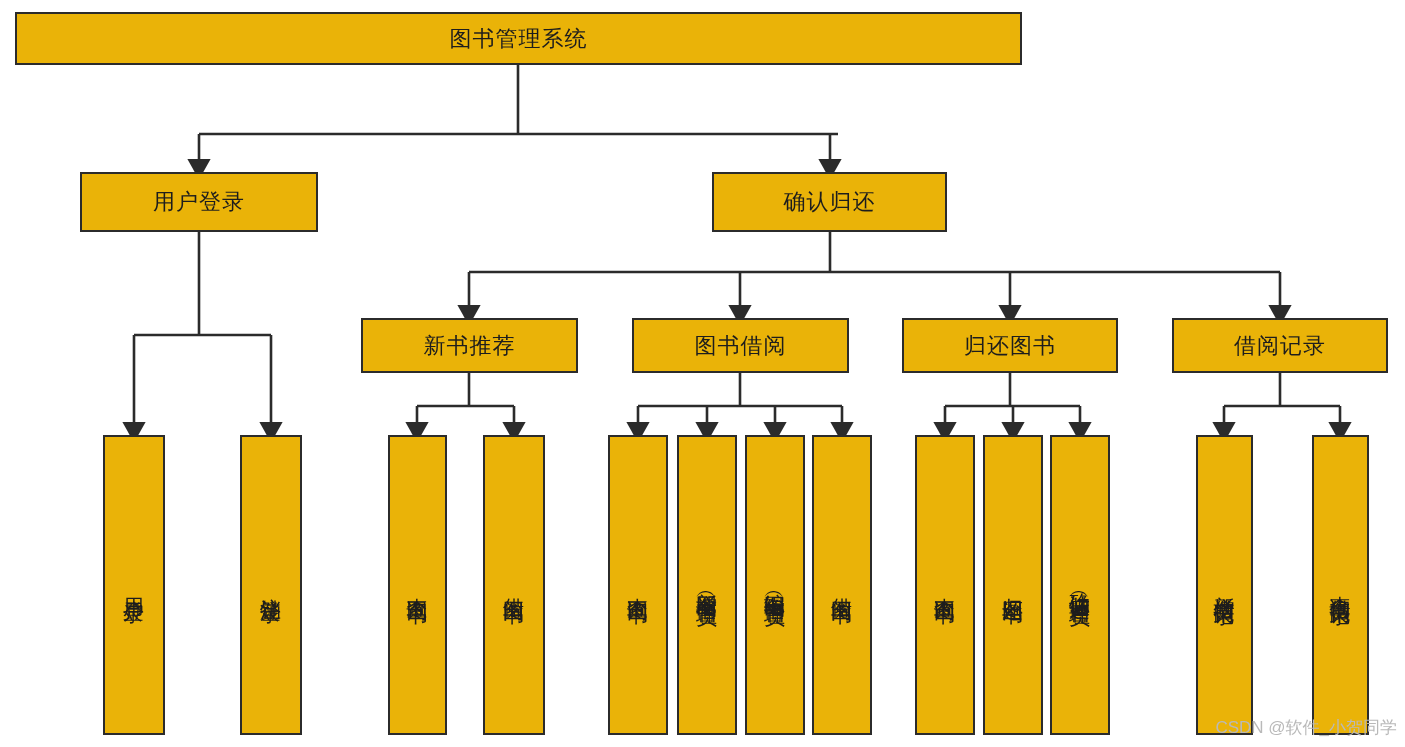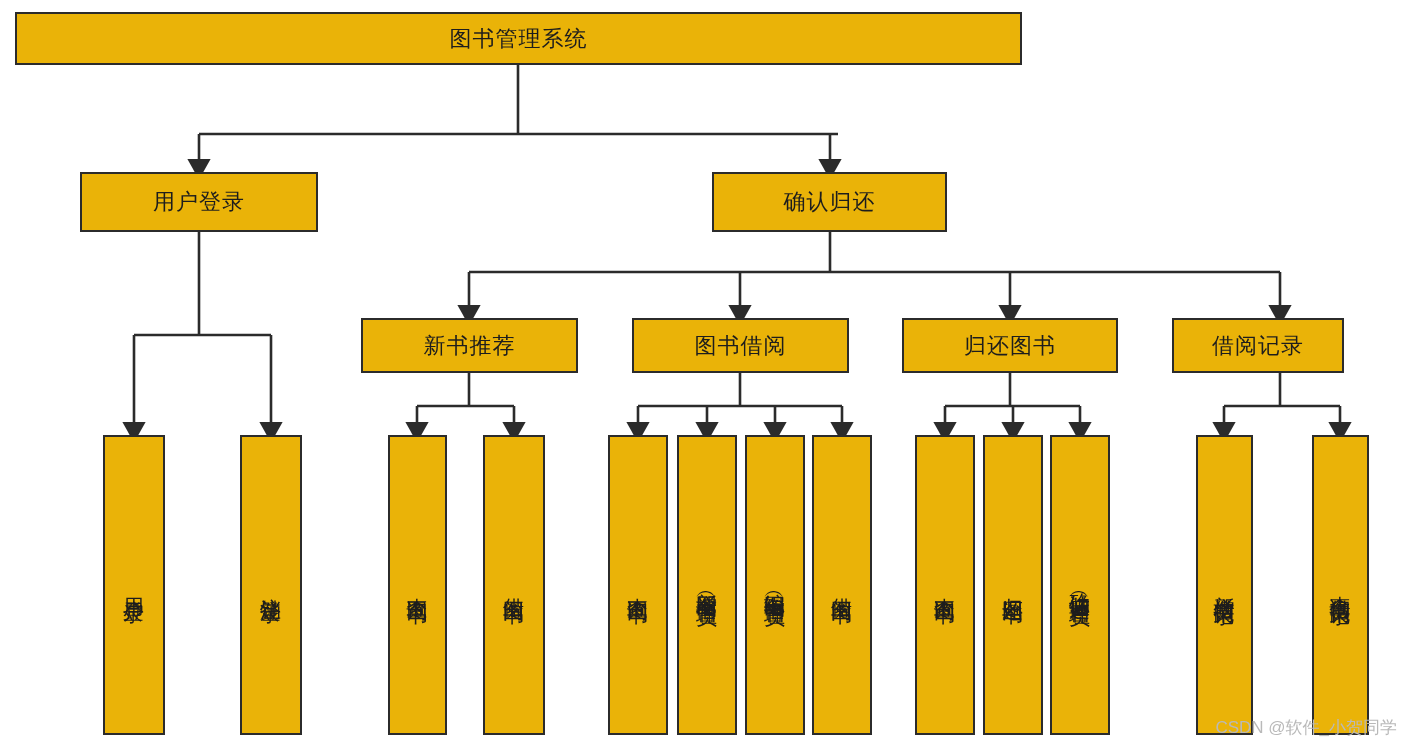--- a/index.html
+++ b/index.html
@@ -133,21 +133,21 @@
 
   <div class="node-box horiz" style="left:361px; top:318px; width:217px; height:55px;align-items:center;">
     <span>新书推荐</span>
   </div>
   <div class="node-box horiz" style="left:632px; top:318px; width:217px; height:55px;">
     <span>图书借阅</span>
   </div>
   <div class="node-box horiz" style="left:902px; top:318px; width:216px; height:55px;">
     <span>归还图书</span>
   </div>
-  <div class="node-box horiz" style="left:1172px; top:318px; width:172px; height:55px;font-family:Liberation Serif, serif;">
+  <div class="node-box horiz" style="left:1172px; top:318px; width:216px; height:55px;font-family:Liberation Serif, serif;">
     <span>借阅记录</span>
   </div>
 
   <div class="node-box vert" style="left:103px; top:435px; width:62px; height:300px;">
     <span>用户登录</span>
   </div>
   <div class="node-box vert" style="left:240px; top:435px; width:62px; height:300px;">
     <span>注销登录</span>
   </div>
   <div class="node-box vert" style="left:388px; top:435px; width:59px; height:300px;">

